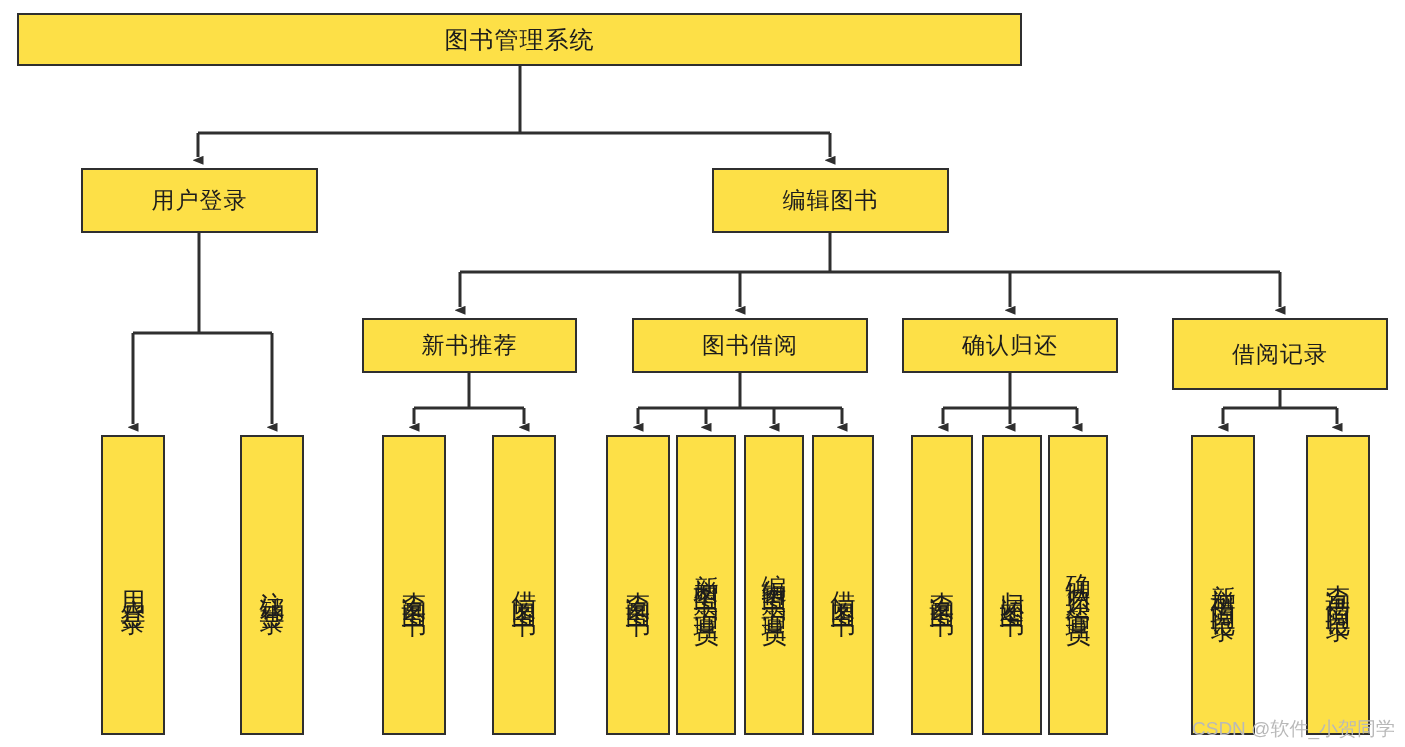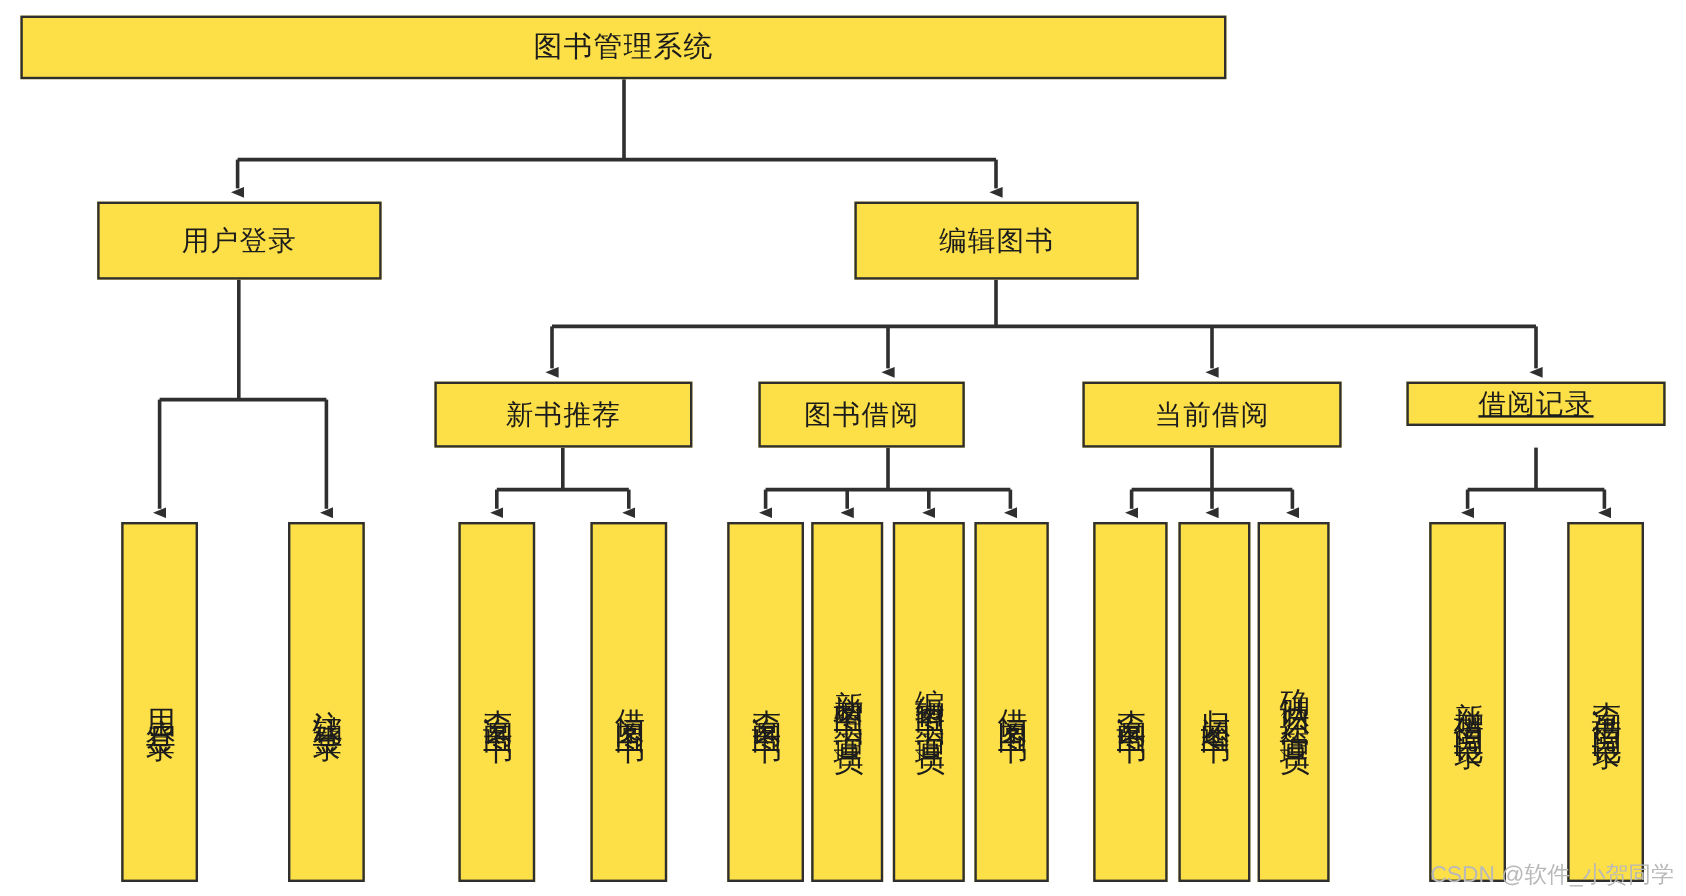--- a/index.html
+++ b/index.html
@@ -117,27 +117,27 @@
   <div class="node h-node" style="left:81px;top:168px;width:237px;height:65px;">
     <span class="lbl">用户登录</span>
   </div>
   <div class="node h-node" style="left:712px;top:168px;width:237px;height:65px;">
     <span class="lbl">编辑图书</span>
   </div>
 
   <div class="node h-node" style="left:362px;top:318px;width:215px;height:55px;">
     <span class="lbl">新书推荐</span>
   </div>
-  <div class="node h-node" style="left:632px;top:318px;width:172px;height:55px;">
+  <div class="node h-node" style="left:632px;top:318px;width:236px;height:55px;">
     <span class="lbl">图书借阅</span>
   </div>
   <div class="node h-node" style="left:902px;top:318px;width:216px;height:55px;">
-    <span class="lbl">当前借阅</span>
+    <span class="lbl">确认归还</span>
   </div>
-  <div class="node h-node" style="left:1172px;top:318px;width:216px;height:37px;text-decoration:underline;">
+  <div class="node h-node" style="left:1172px;top:318px;width:216px;height:72px;">
     <span class="lbl">借阅记录</span>
   </div>
 
   <div class="node v-node" style="left:101px;top:435px;width:64px;height:300px;">
     <span class="lbl">用户登录</span>
   </div>
   <div class="node v-node" style="left:240px;top:435px;width:64px;height:300px;">
     <span class="lbl">注销登录</span>
   </div>
 

